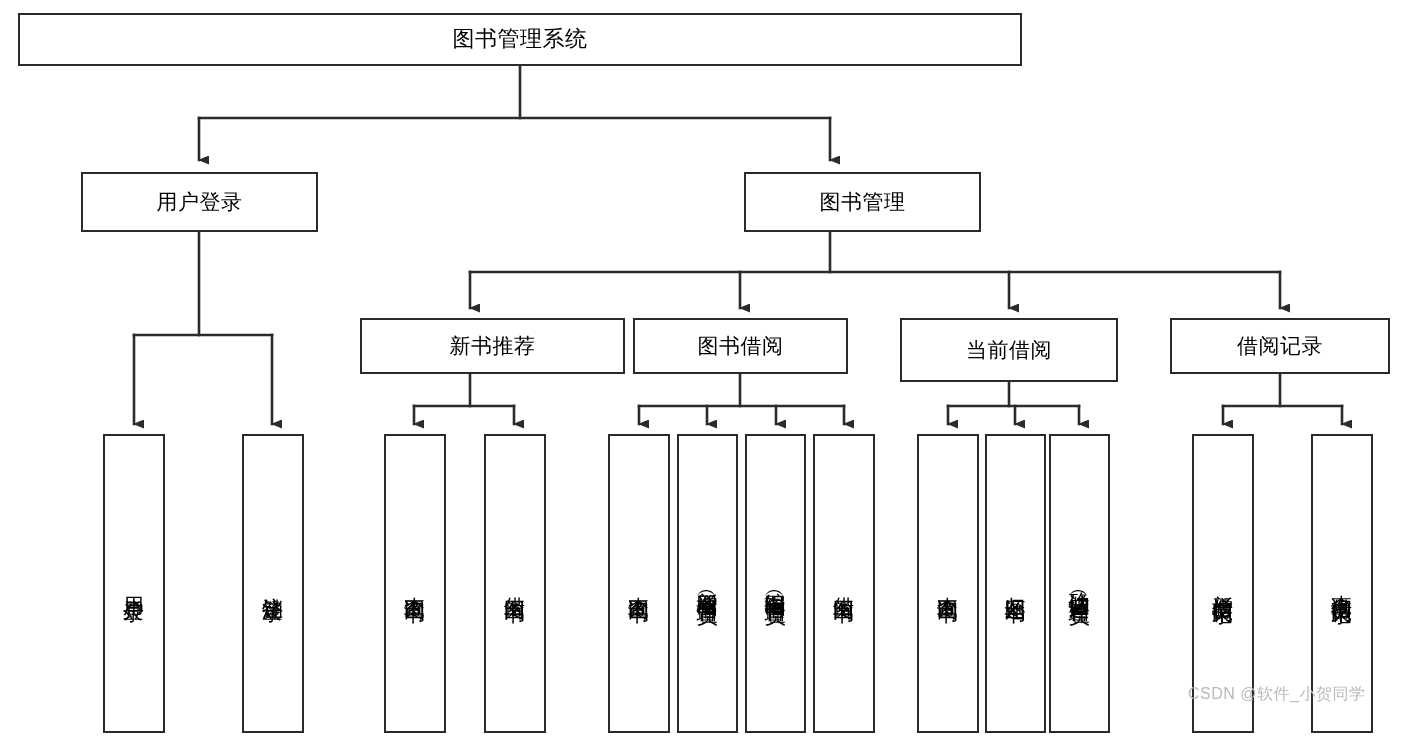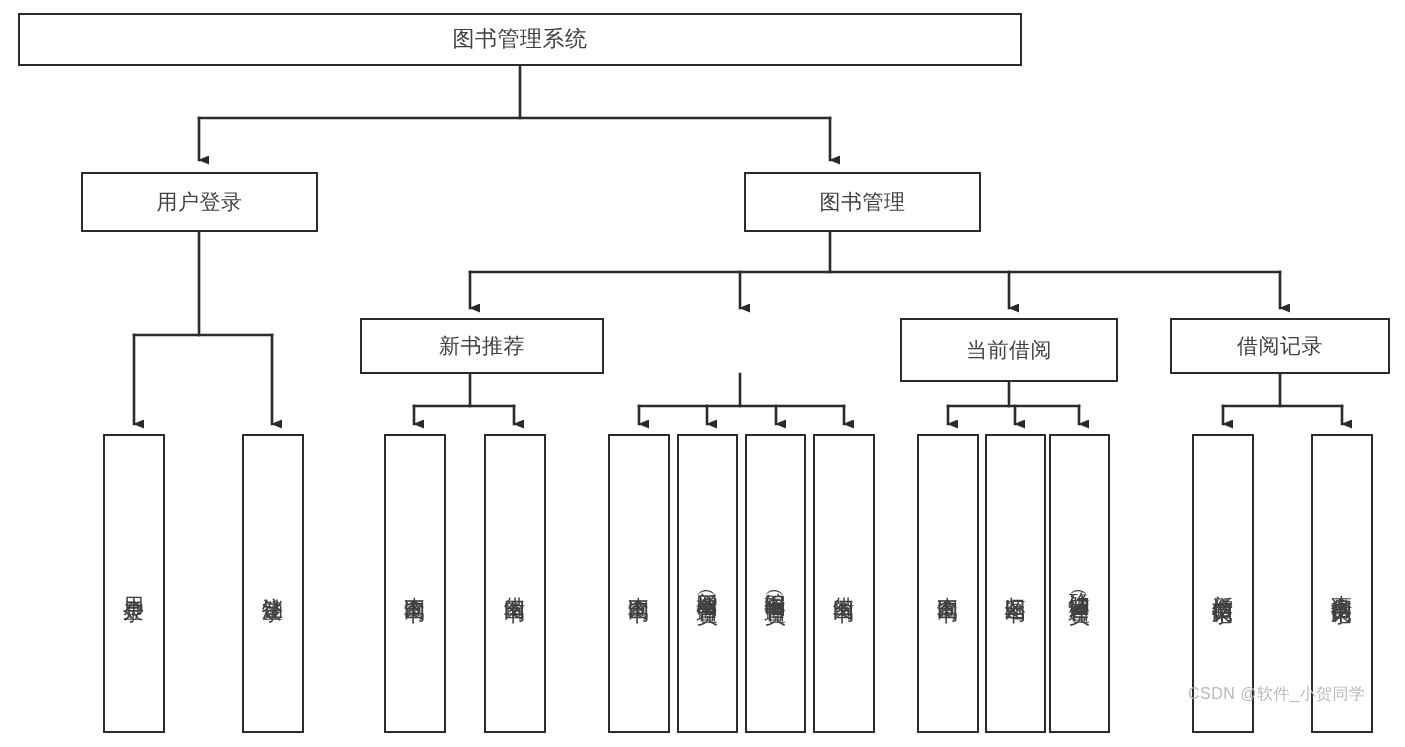--- a/index.html
+++ b/index.html
@@ -8,21 +8,21 @@
   svg.wires{position:absolute;left:0;top:0;width:1405px;height:747px;pointer-events:none;}
 
   .node{
     position:absolute;
     box-sizing:border-box;
     border:2px solid #2b2b2b;
     background:#ffffff;
     display:flex;
     align-items:center;
     justify-content:center;
-    color:#404040;
+    color:#000000;
   }
   .node .cap{
     display:block;
     text-align:center;
     line-height:1.12;
     white-space:pre;
   }
   .node.h .cap{font-size:21px;letter-spacing:0.5px;}
   .node.root .cap{font-size:22px;}
 
@@ -107,22 +107,25 @@
     <span class="cap">图书管理系统</span>
   </div>
 
   <div class="node h" style="left:81px;top:172px;width:237px;height:60px;">
     <span class="cap">用户登录</span>
   </div>
   <div class="node h" style="left:744px;top:172px;width:237px;height:60px;">
     <span class="cap">图书管理</span>
   </div>
 
-  <div class="node h" style="left:360px;top:318px;width:244px;height:56px;">
+  <div class="node h" style="left:360px;top:318px;width:265px;height:56px;">
     <span class="cap">新书推荐</span>
+  </div>
+  <div class="node h" style="left:633px;top:318px;width:215px;height:56px;">
+    <span class="cap">图书借阅</span>
   </div>
   <div class="node h" style="left:900px;top:318px;width:218px;height:64px;">
     <span class="cap">当前借阅</span>
   </div>
   <div class="node h" style="left:1170px;top:318px;width:220px;height:56px;">
     <span class="cap">借阅记录</span>
   </div>
 
   <div class="node v" style="left:103px;top:434px;width:62px;height:299px;">
     <span class="cap">用户登录</span>

